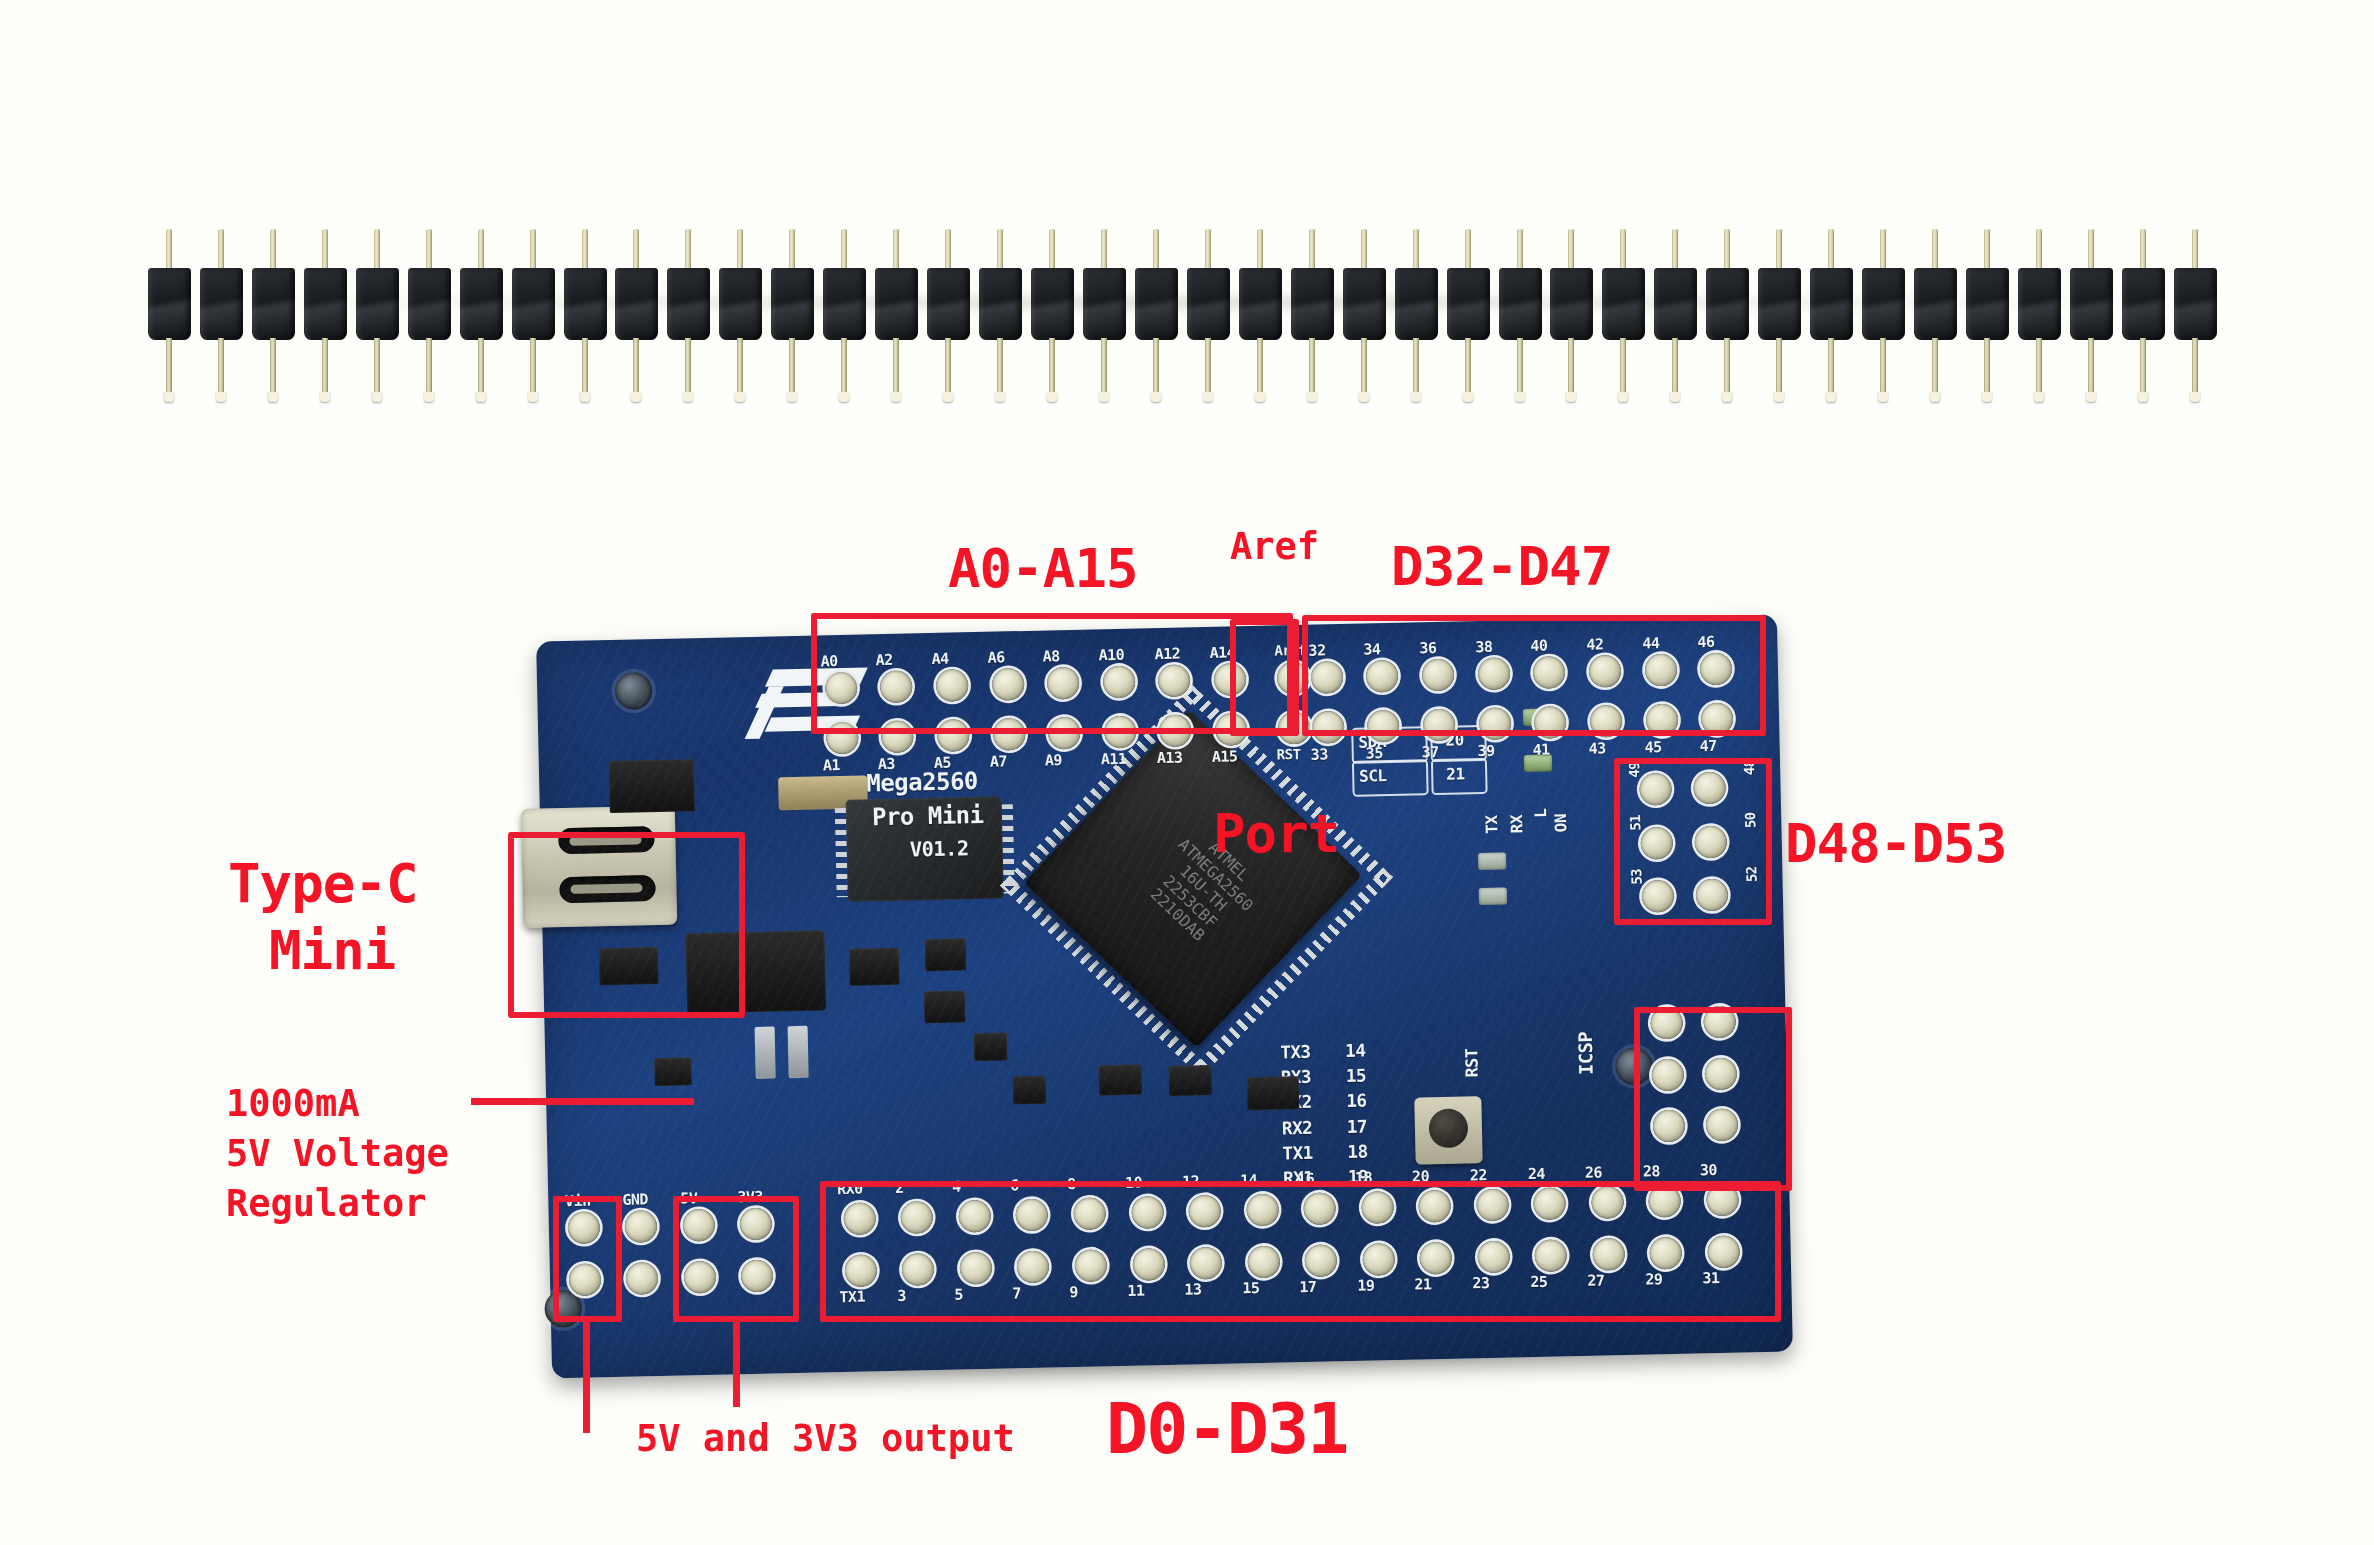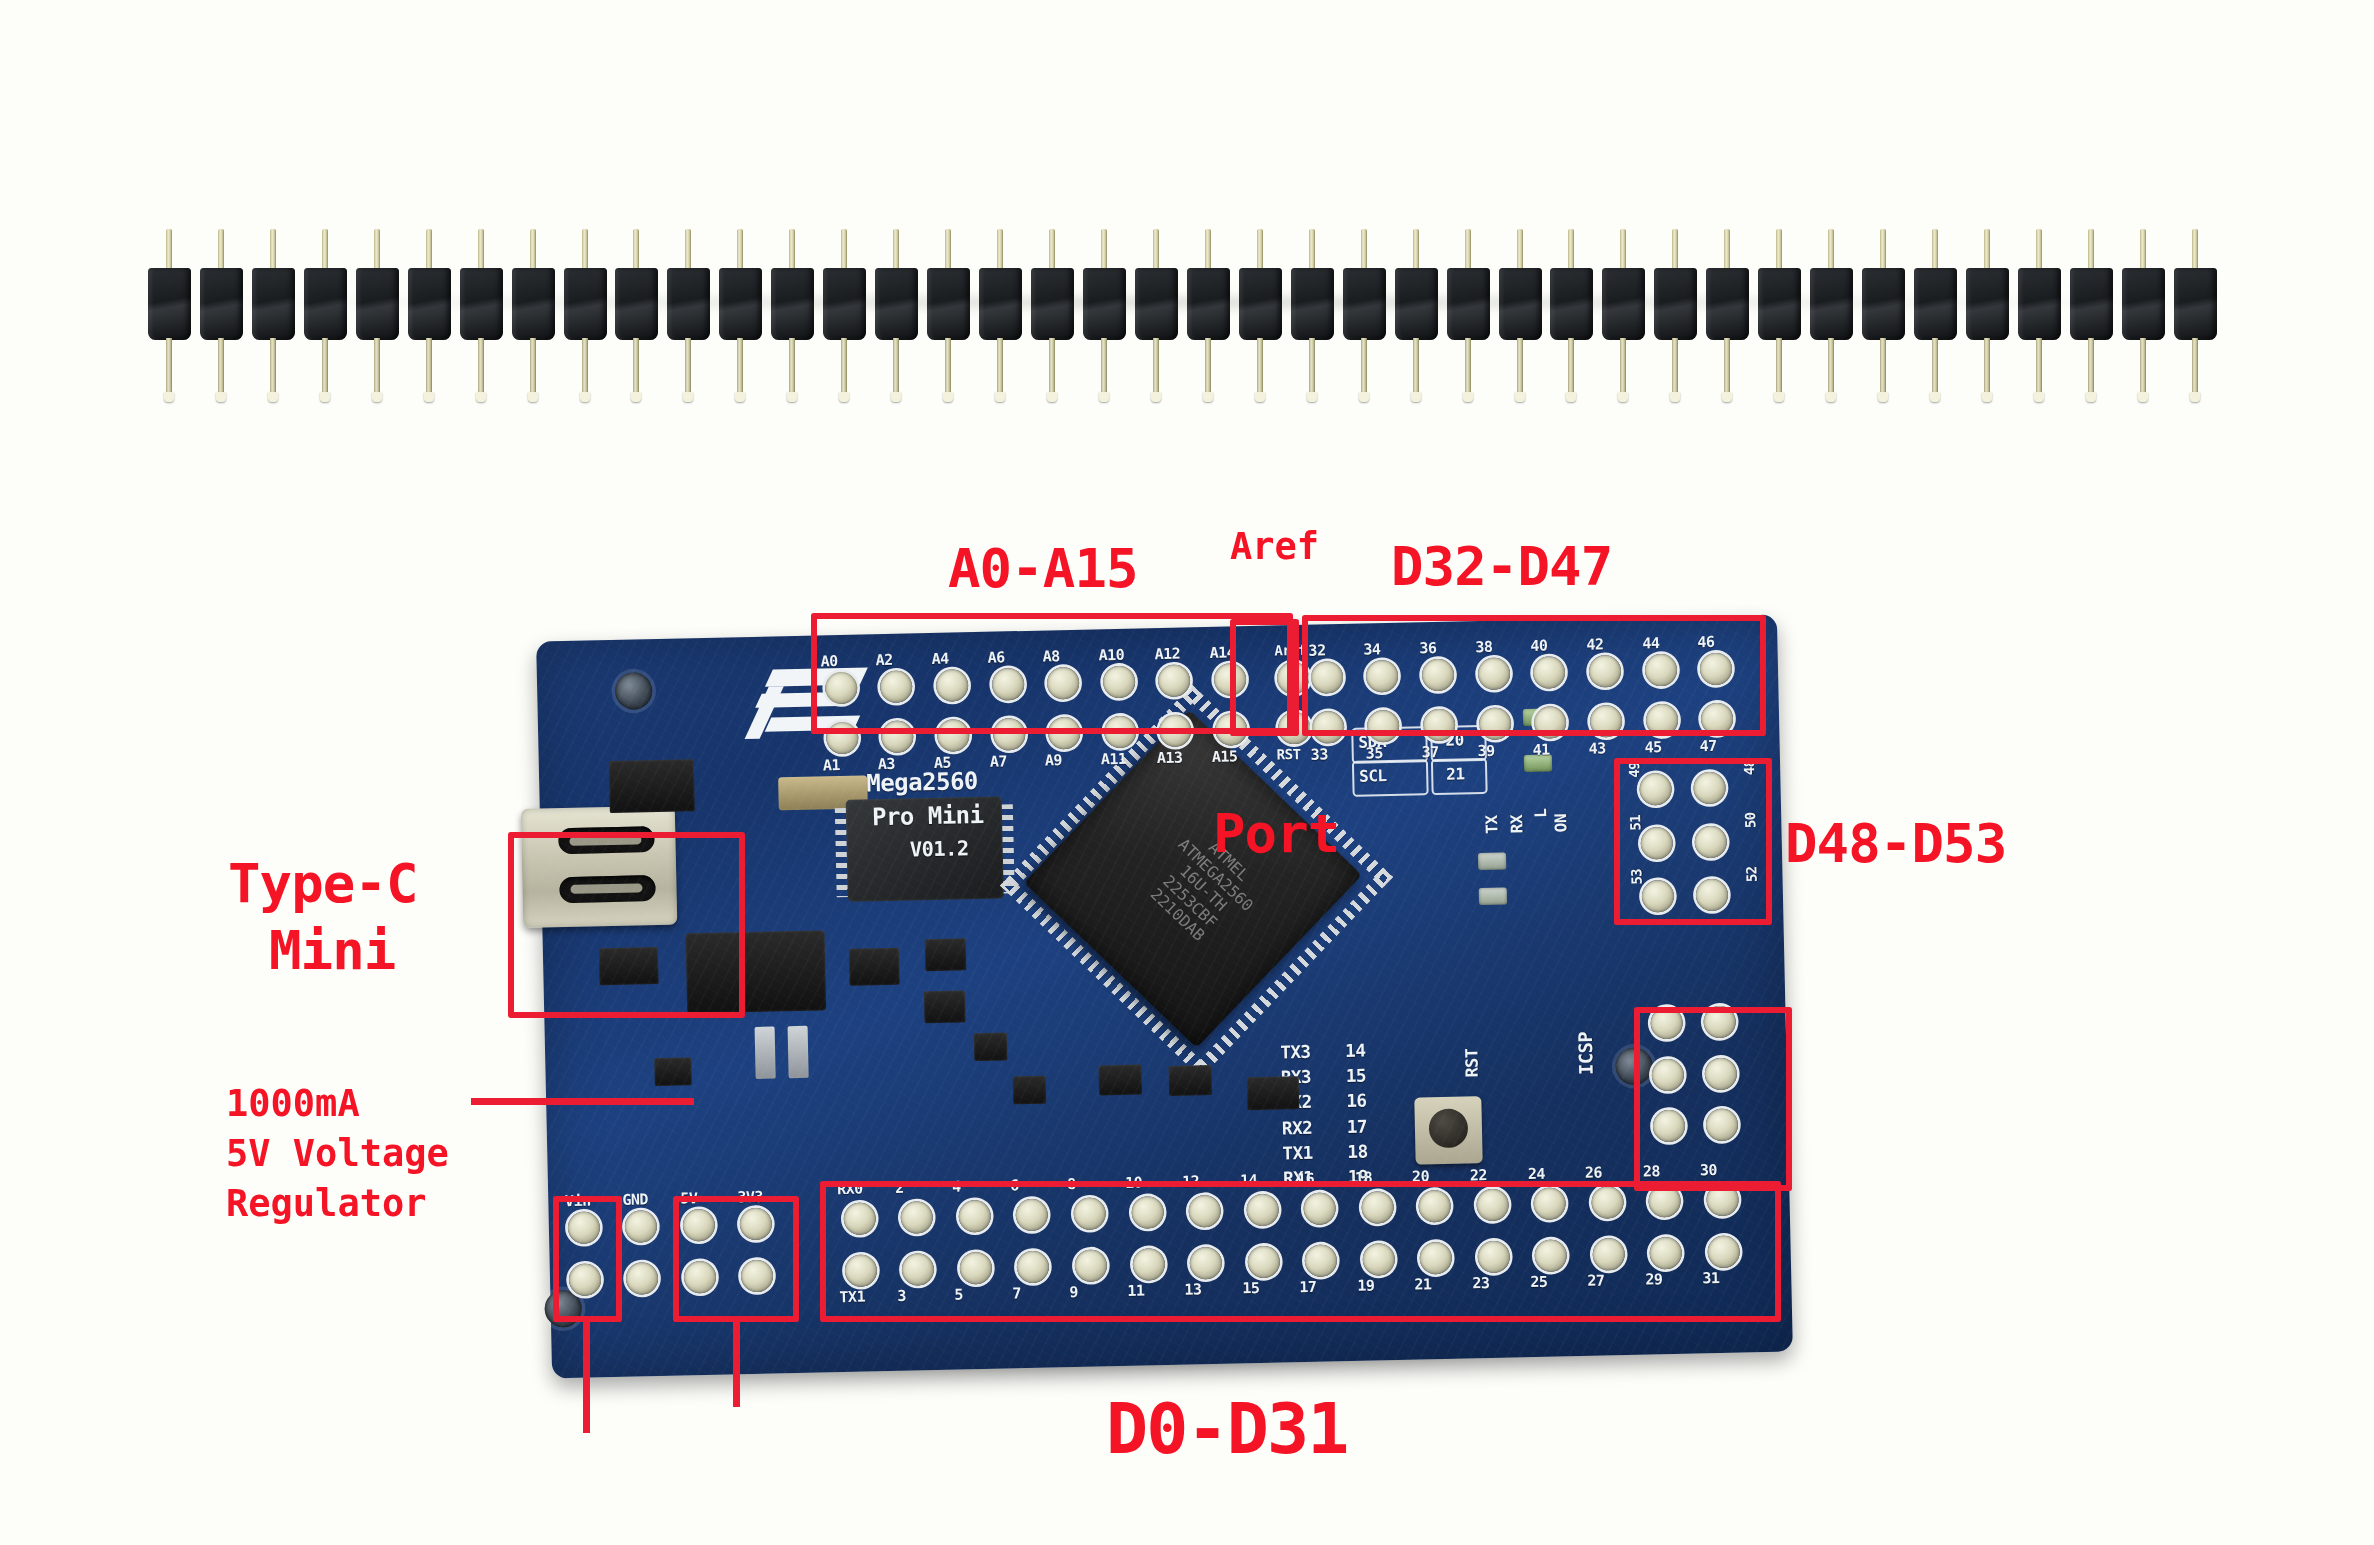--- a/index.html
+++ b/index.html
@@ -663,16 +663,17 @@
 
   <div class="rtext big" style="left:1213px;top:790px;">Port</div>
 
   <div class="rbox" style="left:553px;top:1180px;width:69px;height:126px;"></div>
   <div class="rbox" style="left:673px;top:1180px;width:126px;height:126px;"></div>
   <div class="rline" style="left:583px;top:1306px;width:7.4px;height:111px;"></div>
   <div class="rline" style="left:733px;top:1306px;width:7.4px;height:85px;"></div>
 
   <div class="rbox" style="left:820px;top:1165px;width:961px;height:141px;"></div>
 
+  <div class="rtext mid" style="left:636px;top:1404px;">5V and 3V3 output</div>
   <div class="rtext huge" style="left:1106px;top:1377px;">D0-D31</div>
 
 </div>
 
 
 </body></html>

